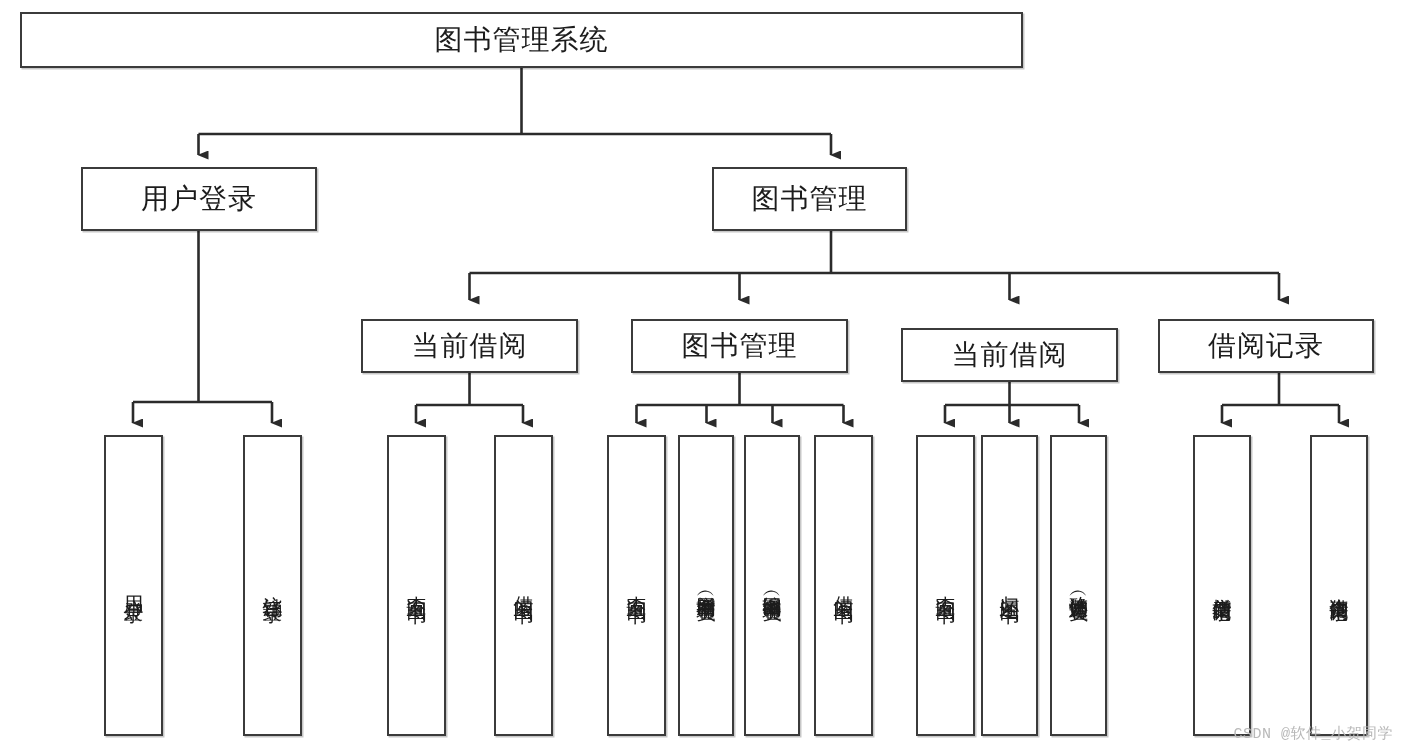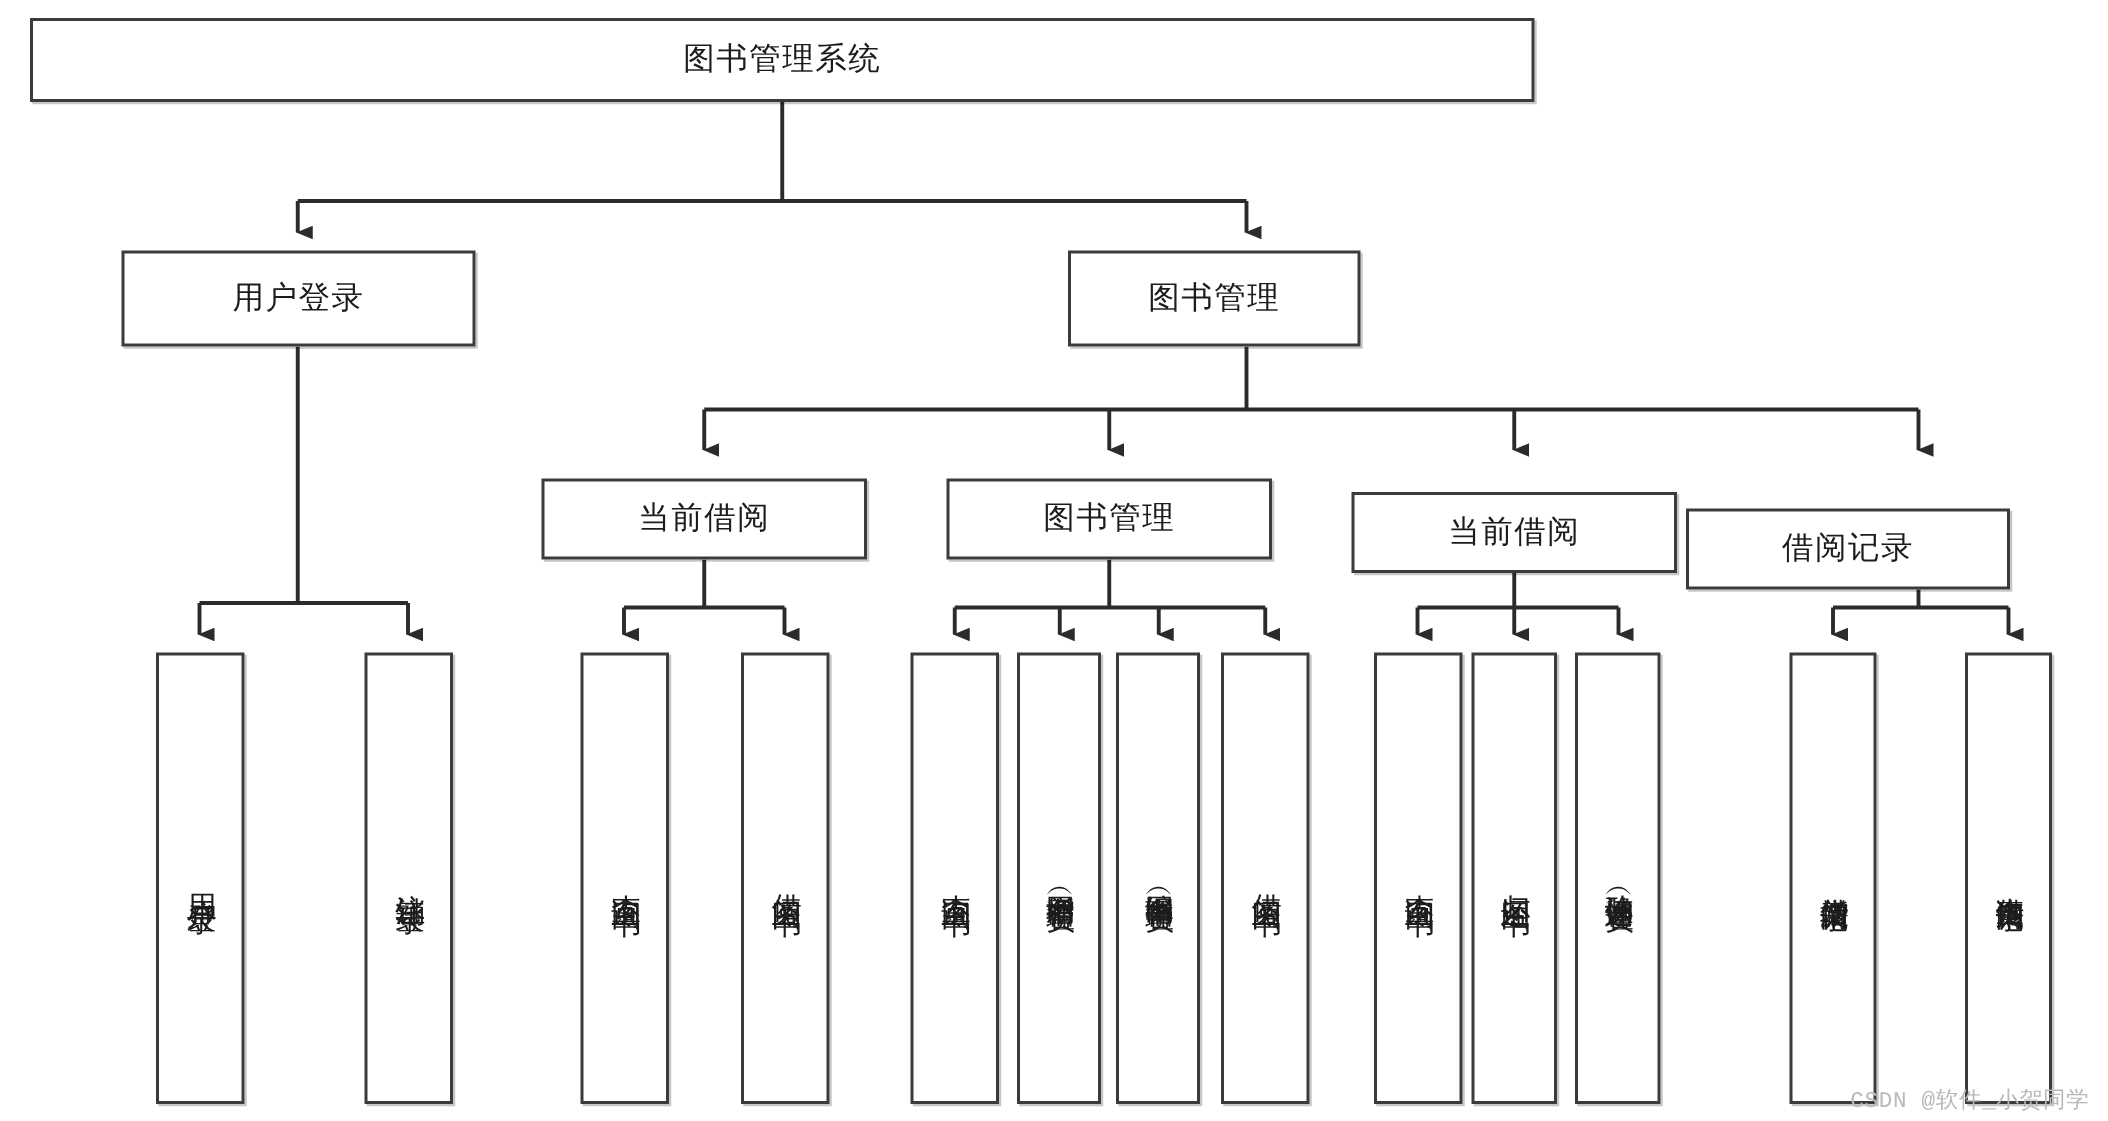--- a/index.html
+++ b/index.html
@@ -28,21 +28,21 @@
     position:absolute;
     box-sizing:border-box;
     background:#ffffff;
     border:2.5px solid #3b3b3b;
     display:flex;
     align-items:center;
     justify-content:center;
     box-shadow:1.5px 1.5px 0 rgba(0,0,0,.22);
   }
   .node .lbl{
-    font-size:21px;
+    font-size:28px;
     line-height:1.15;
     letter-spacing:1px;
     color:#1c1c1c;
     white-space:nowrap;
   }
   
   .node.h .lbl{writing-mode:horizontal-tb;}
   
   .node.v{
     align-items:center;
@@ -144,21 +144,21 @@
   </div>
 
   <div class="node h" style="left:631px;top:319px;width:217px;height:54px;">
     <span class="lbl">图书管理</span>
   </div>
 
   <div class="node h" style="left:901px;top:328px;width:217px;height:54px;">
     <span class="lbl">当前借阅</span>
   </div>
 
-  <div class="node h" style="left:1124px;top:319px;width:216px;height:54px;margin-top:20px;">
+  <div class="node h" style="left:1158px;top:319px;width:216px;height:54px;">
     <span class="lbl">借阅记录</span>
   </div>
 
   <div class="node v" style="left:104px;top:435px;width:59px;height:301px;">
     <span class="lbl">用户登录</span>
   </div>
 
   <div class="node v" style="left:243px;top:435px;width:59px;height:301px;">
     <span class="lbl">注销登录</span>
   </div>

